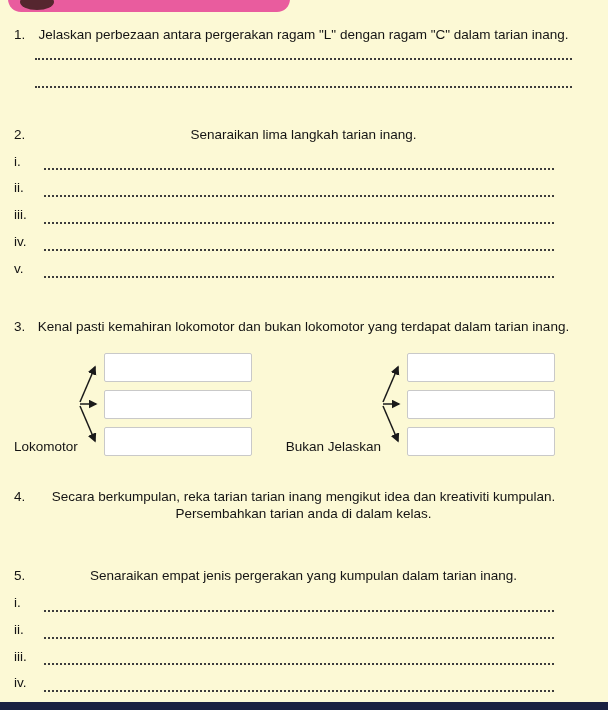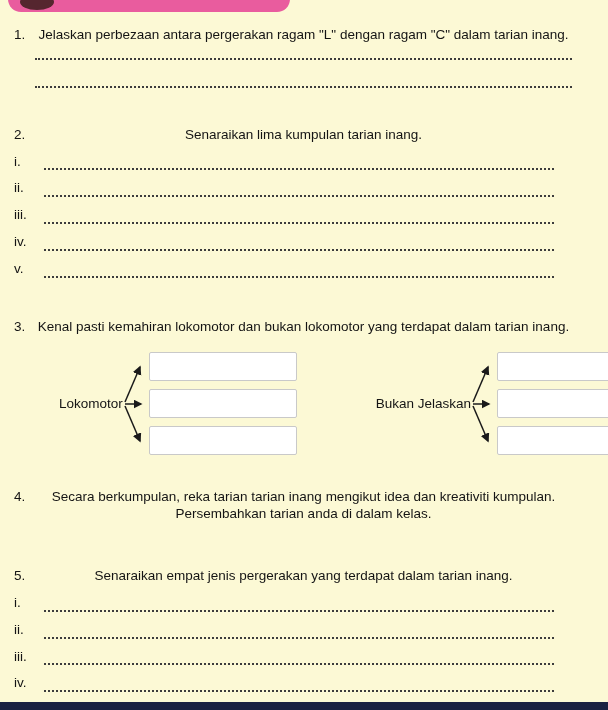--- a/index.html
+++ b/index.html
@@ -61,21 +61,21 @@
   .ans-row .num{width:26px; flex:0 0 26px;}
   .ans-row .dots{
     flex:1; height:15px; margin-left:4px;
     border-bottom:2px dotted var(--ink2);
   }
   .mt-q3{margin-top:40px;}
   .diagram{
     display:flex; align-items:center;
     gap:34px; margin-top:16px;
   }
-  .cluster{display:flex; align-items:center;margin-left:45px;}
+  .cluster{display:flex; align-items:flex-end;}
   .cluster-label{white-space:nowrap;}
   .arrows{flex:0 0 26px; width:26px; height:104px; display:block;}
   .boxes{display:flex; flex-direction:column; gap:8px;}
   .answer-box{
     width:148px; height:29px;
     background:var(--box-bg);
     border:1px solid var(--box-border);
     border-radius:2px;
   }
   .mt-q4{margin-top:32px;}
@@ -94,21 +94,21 @@
 
     <div class="q-row">
       <span class="q-num">1.</span>
       <span class="q-text">Jelaskan perbezaan antara pergerakan ragam "L" dengan ragam "C" dalam tarian inang.</span>
     </div>
     <div class="ruled-line indent"></div>
     <div class="ruled-line indent gap-line"></div>
 
     <div class="q-row mt-q2">
       <span class="q-num">2.</span>
-      <span class="q-text">Senaraikan lima kumpulan tarian inang.</span>
+      <span class="q-text">Senaraikan lima langkah tarian inang.</span>
     </div>
     <div class="ans-row">
       <span class="num">i.</span>
       <div class="dots"></div>
     </div>
     <div class="ans-row">
       <span class="num">ii.</span>
       <div class="dots"></div>
     </div>
     <div class="ans-row">
@@ -171,21 +171,21 @@
 
     </div>
 
     <div class="q-row mt-q4">
       <span class="q-num">4.</span>
       <span class="q-text">Secara berkumpulan, reka tarian tarian inang mengikut idea dan kreativiti kumpulan. Persembahkan tarian anda di dalam kelas.</span>
     </div>
 
     <div class="q-row mt-q5">
       <span class="q-num">5.</span>
-      <span class="q-text">Senaraikan empat jenis pergerakan yang terdapat dalam tarian inang.</span>
+      <span class="q-text">Senaraikan empat jenis pergerakan yang kumpulan dalam tarian inang.</span>
     </div>
     <div class="ans-row">
       <span class="num">i.</span>
       <div class="dots"></div>
     </div>
     <div class="ans-row">
       <span class="num">ii.</span>
       <div class="dots"></div>
     </div>
     <div class="ans-row">

